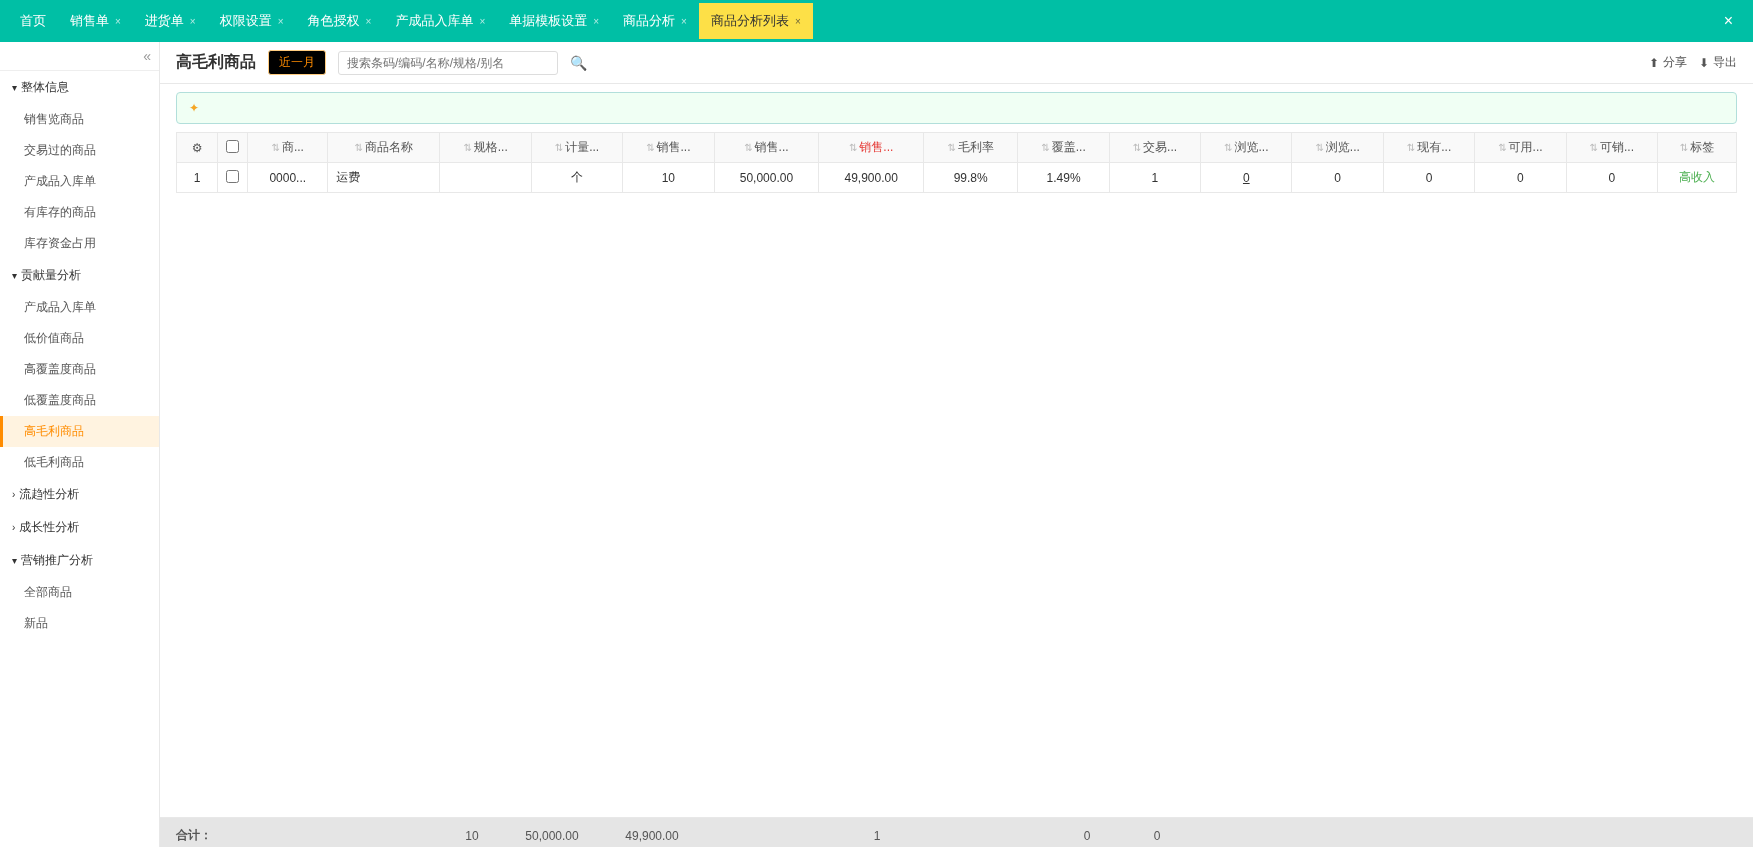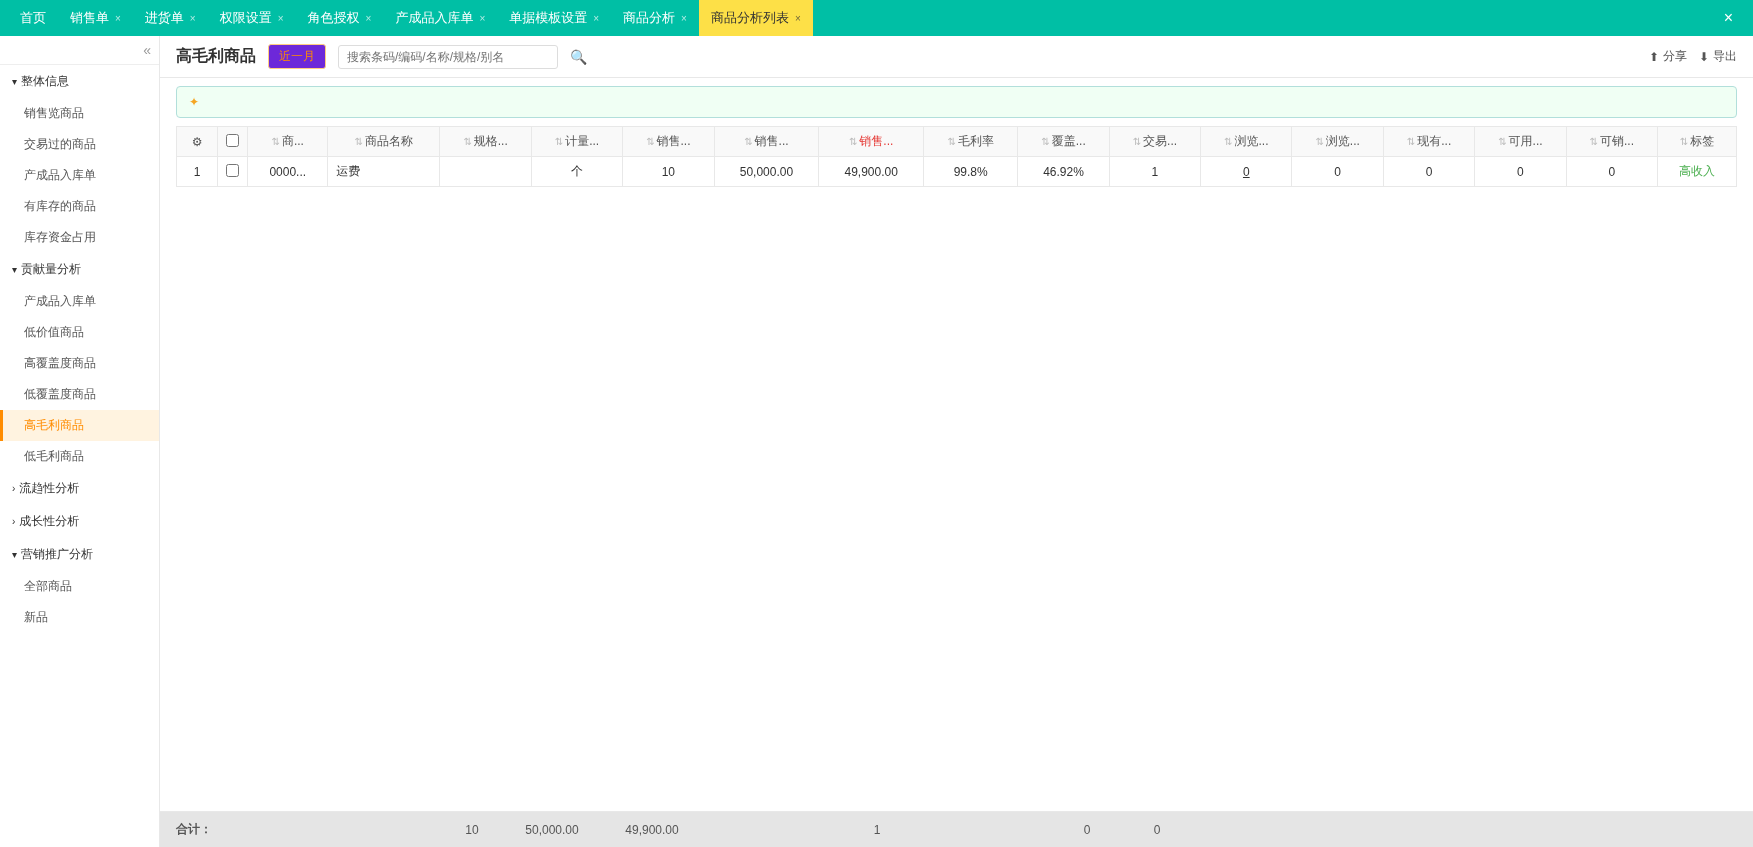--- a/index.html
+++ b/index.html
@@ -3,21 +3,21 @@
   <meta charset="utf-8">
   <style>
     * { margin: 0; padding: 0; box-sizing: border-box; }
     body { font-family: 'Microsoft YaHei', Arial, sans-serif; font-size: 12px; background: #f5f5f5; overflow: hidden; width: 1753px; height: 847px; }
 
     
     .top-nav {
       display: flex;
       align-items: center;
       background: #00bfa5;
-      height: 36px;
+      height: 42px;
       padding: 4px 8px;
       color: white;
     }
     .top-nav .nav-item {
       padding: 0 12px;
       height: 36px;
       display: flex;
       align-items: center;
       cursor: pointer;
       white-space: nowrap;
@@ -98,21 +98,21 @@
       cursor: pointer;
       color: #999;
       font-size: 14px;
     }
     .page-title {
       font-size: 16px;
       font-weight: bold;
       color: #333;
     }
     .filter-btn {
-      background: #6d28d9;
+      background: #000000;
       border: 1px solid #ffcc80;
       color: #ff8c00;
       padding: 3px 10px;
       border-radius: 3px;
       cursor: pointer;
       font-size: 12px;
     }
     .search-input {
       border: 1px solid #ddd;
       border-radius: 3px;
@@ -357,21 +357,21 @@
       <td>1</td>
       <td><input type="checkbox" style=""></td>
       <td>0000...</td>
       <td style="text-align:left;">运费</td>
       <td></td>
       <td>个</td>
       <td>10</td>
       <td>50,000.00</td>
       <td>49,900.00</td>
       <td>99.8%</td>
-      <td>46.92%</td>
+      <td>1.49%</td>
       <td>1</td>
       <td><u style="cursor:pointer;">0</u></td>
       <td>0</td>
       <td>0</td>
       <td>0</td>
       <td>0</td>
       <td><span class="tag-high">高收入</span></td>
     </tr>
           </tbody>
       </table>

